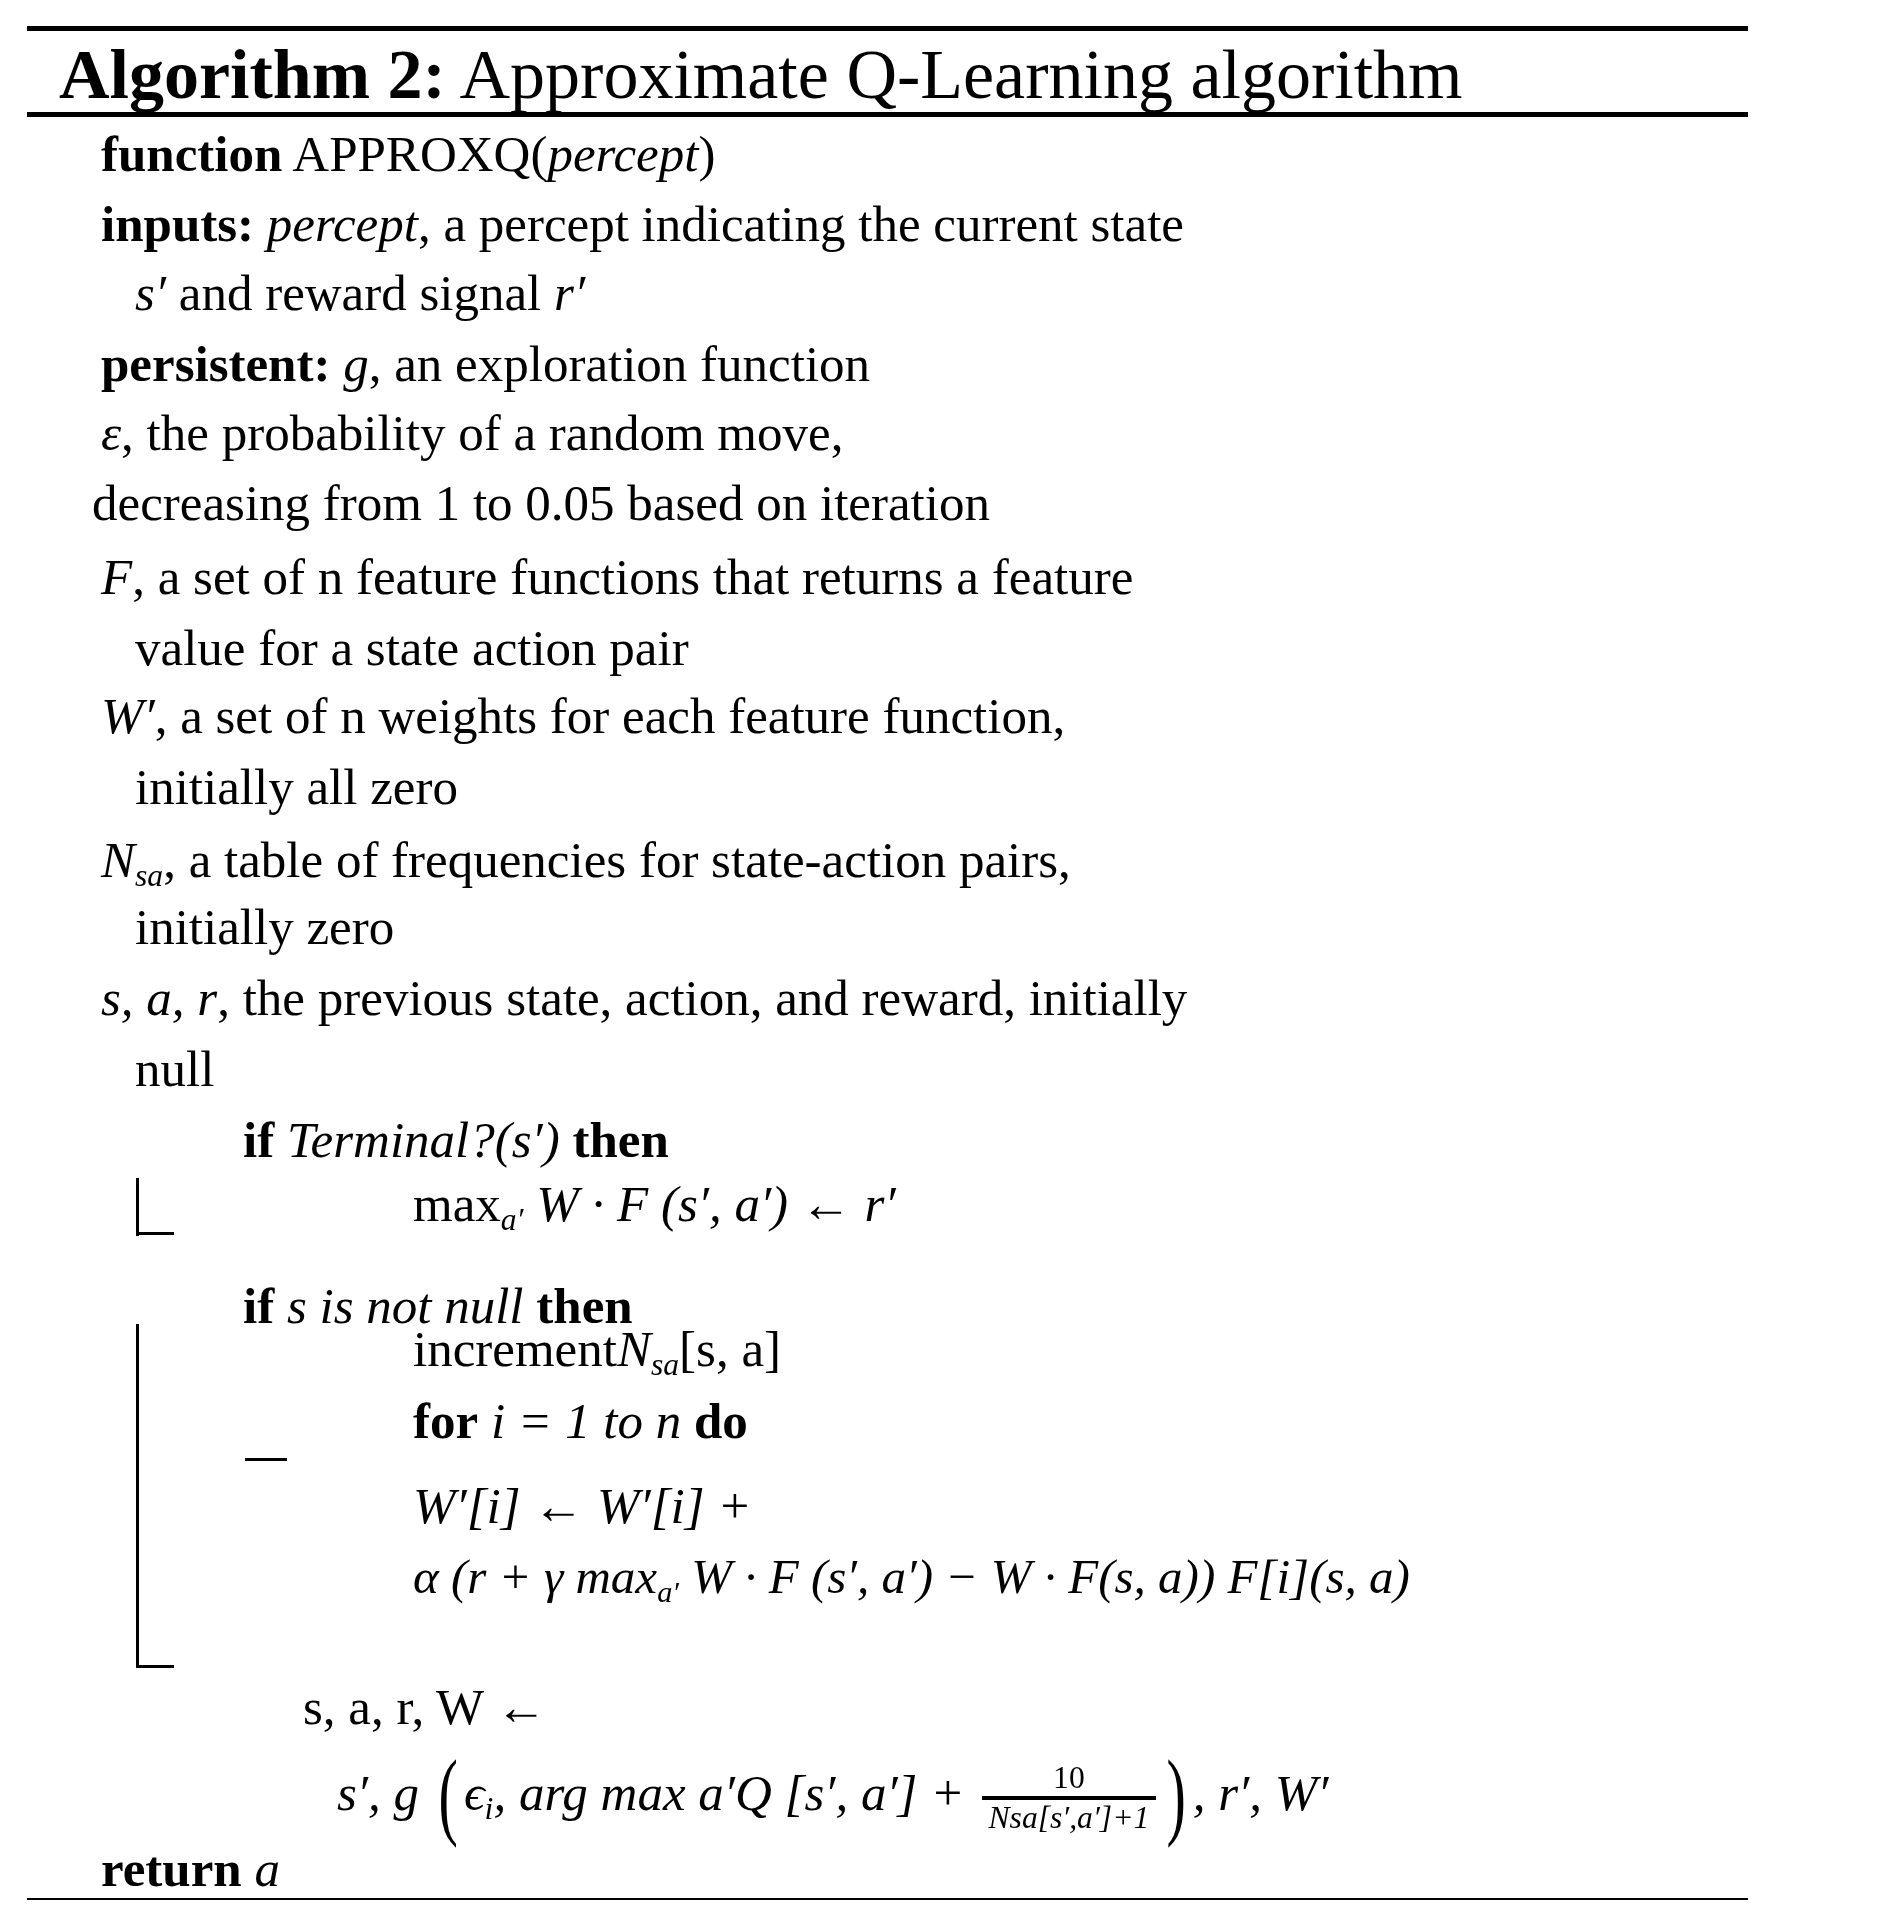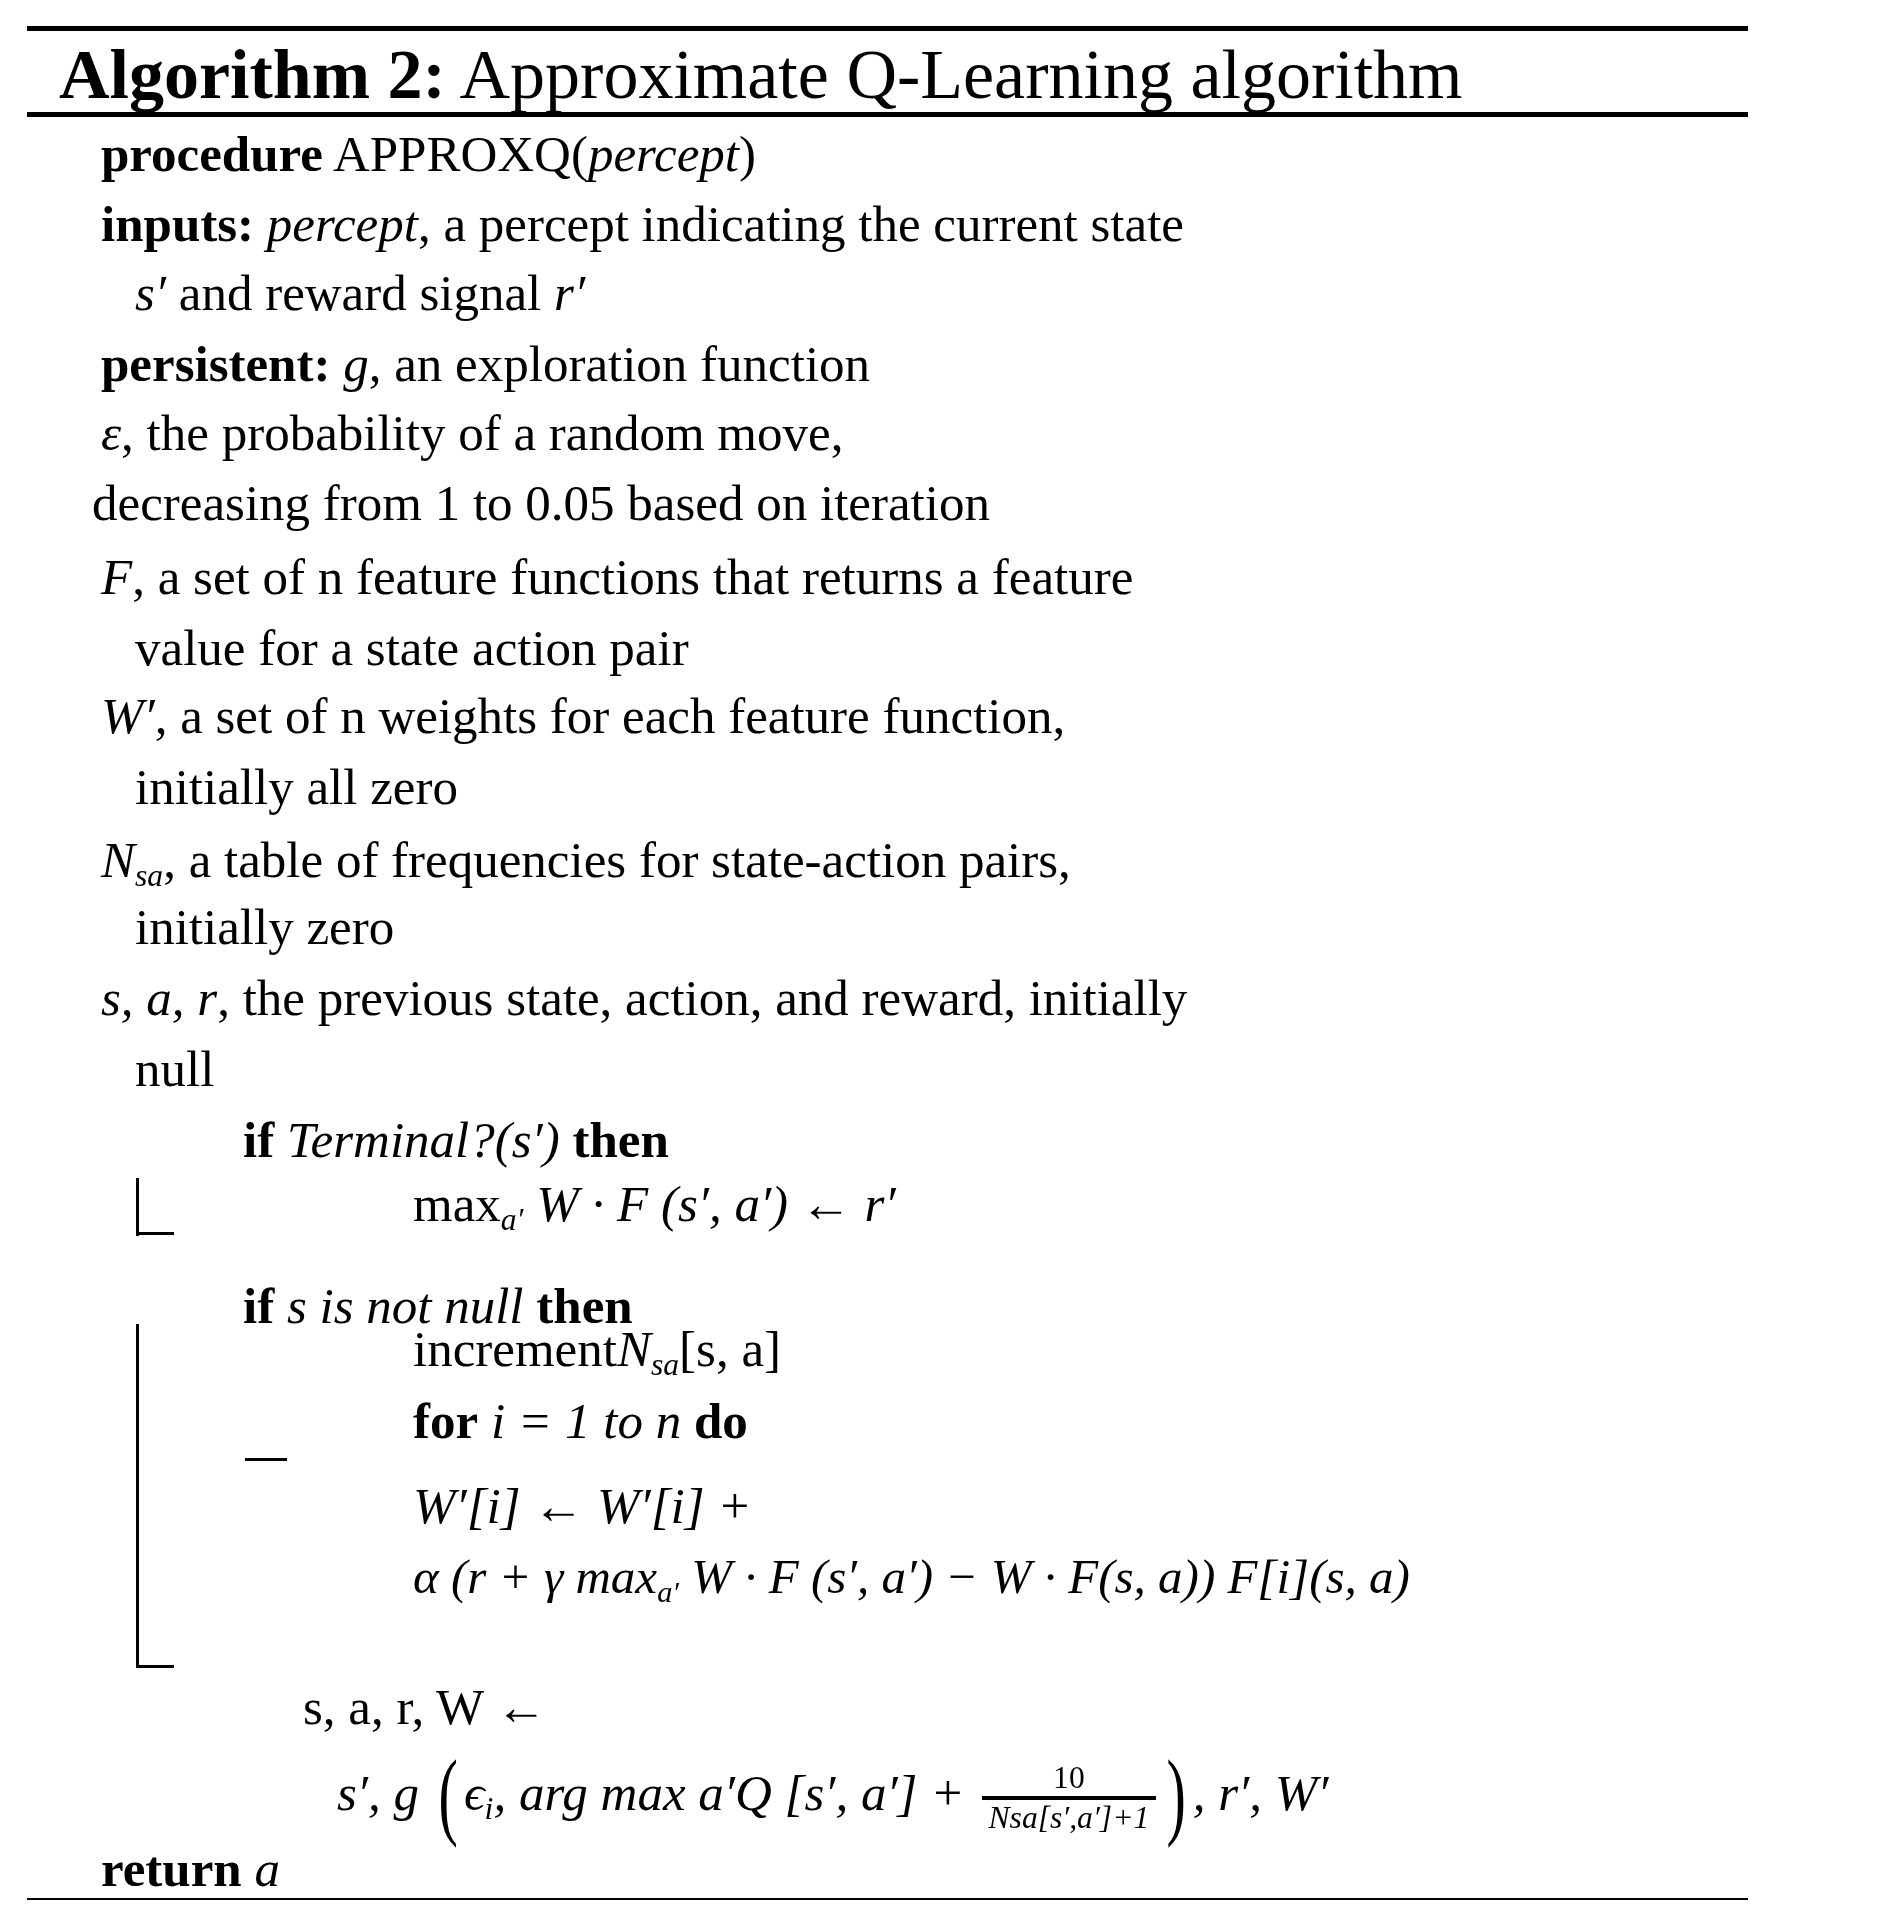--- a/index.html
+++ b/index.html
@@ -23,21 +23,21 @@
 <div class="rule" style="top:26px;height:4.9px;"></div>
 <div class="rule" style="top:112px;height:4.9px;"></div>
 <div class="rule" style="top:1898px;height:2.1px;"></div>
 
 <div class="ln hdr" style="left:59px;top:40px;">
   <b>Algorithm 2:</b>
   <span>Approximate Q-Learning algorithm</span>
 </div>
 
 <div class="ln" style="left:101px;top:129px;">
-  <b>procedure</b>
+  <b>function</b>
   <span><span>APPROXQ(</span><i>percept</i><span>)</span></span>
 </div>
 
 <div class="ln" style="left:101px;top:199px;">
   <b>inputs:</b>
   <i>percept</i><span>, a percept indicating the current state</span>
 </div>
 <div class="ln" style="left:135px;top:268px;">
   <i>s′</i><span> and reward signal </span><i>r′</i>
 </div>

